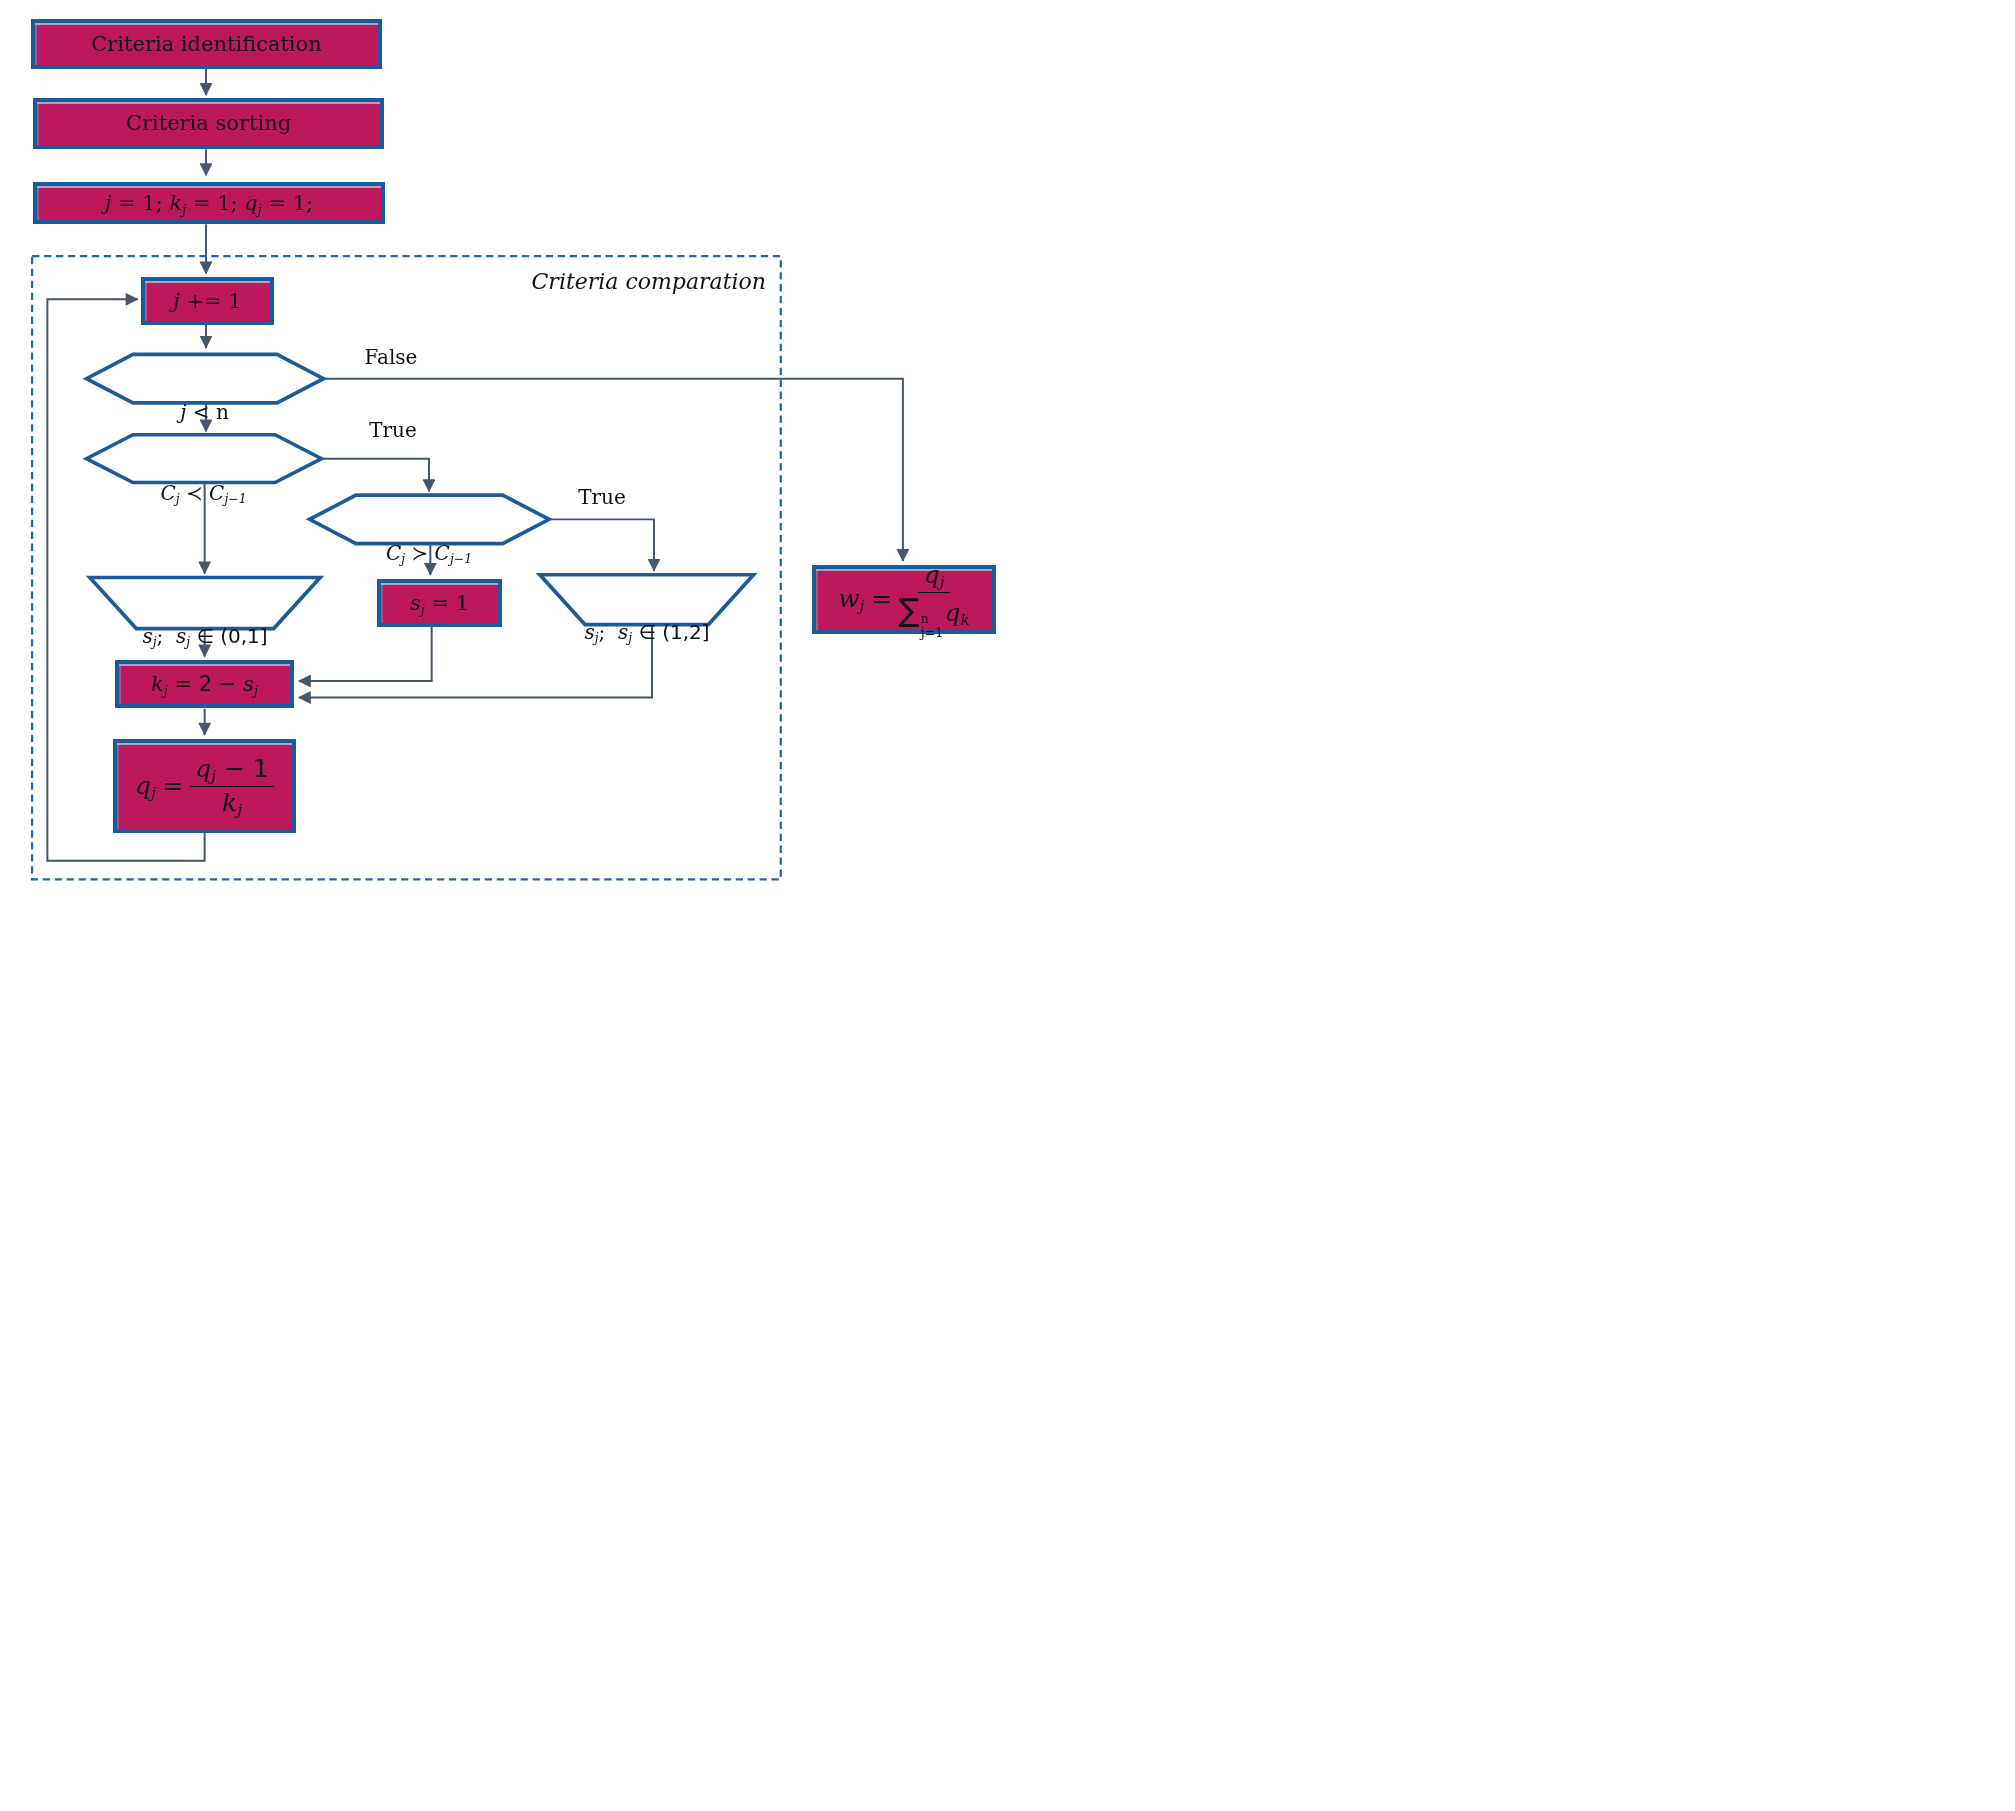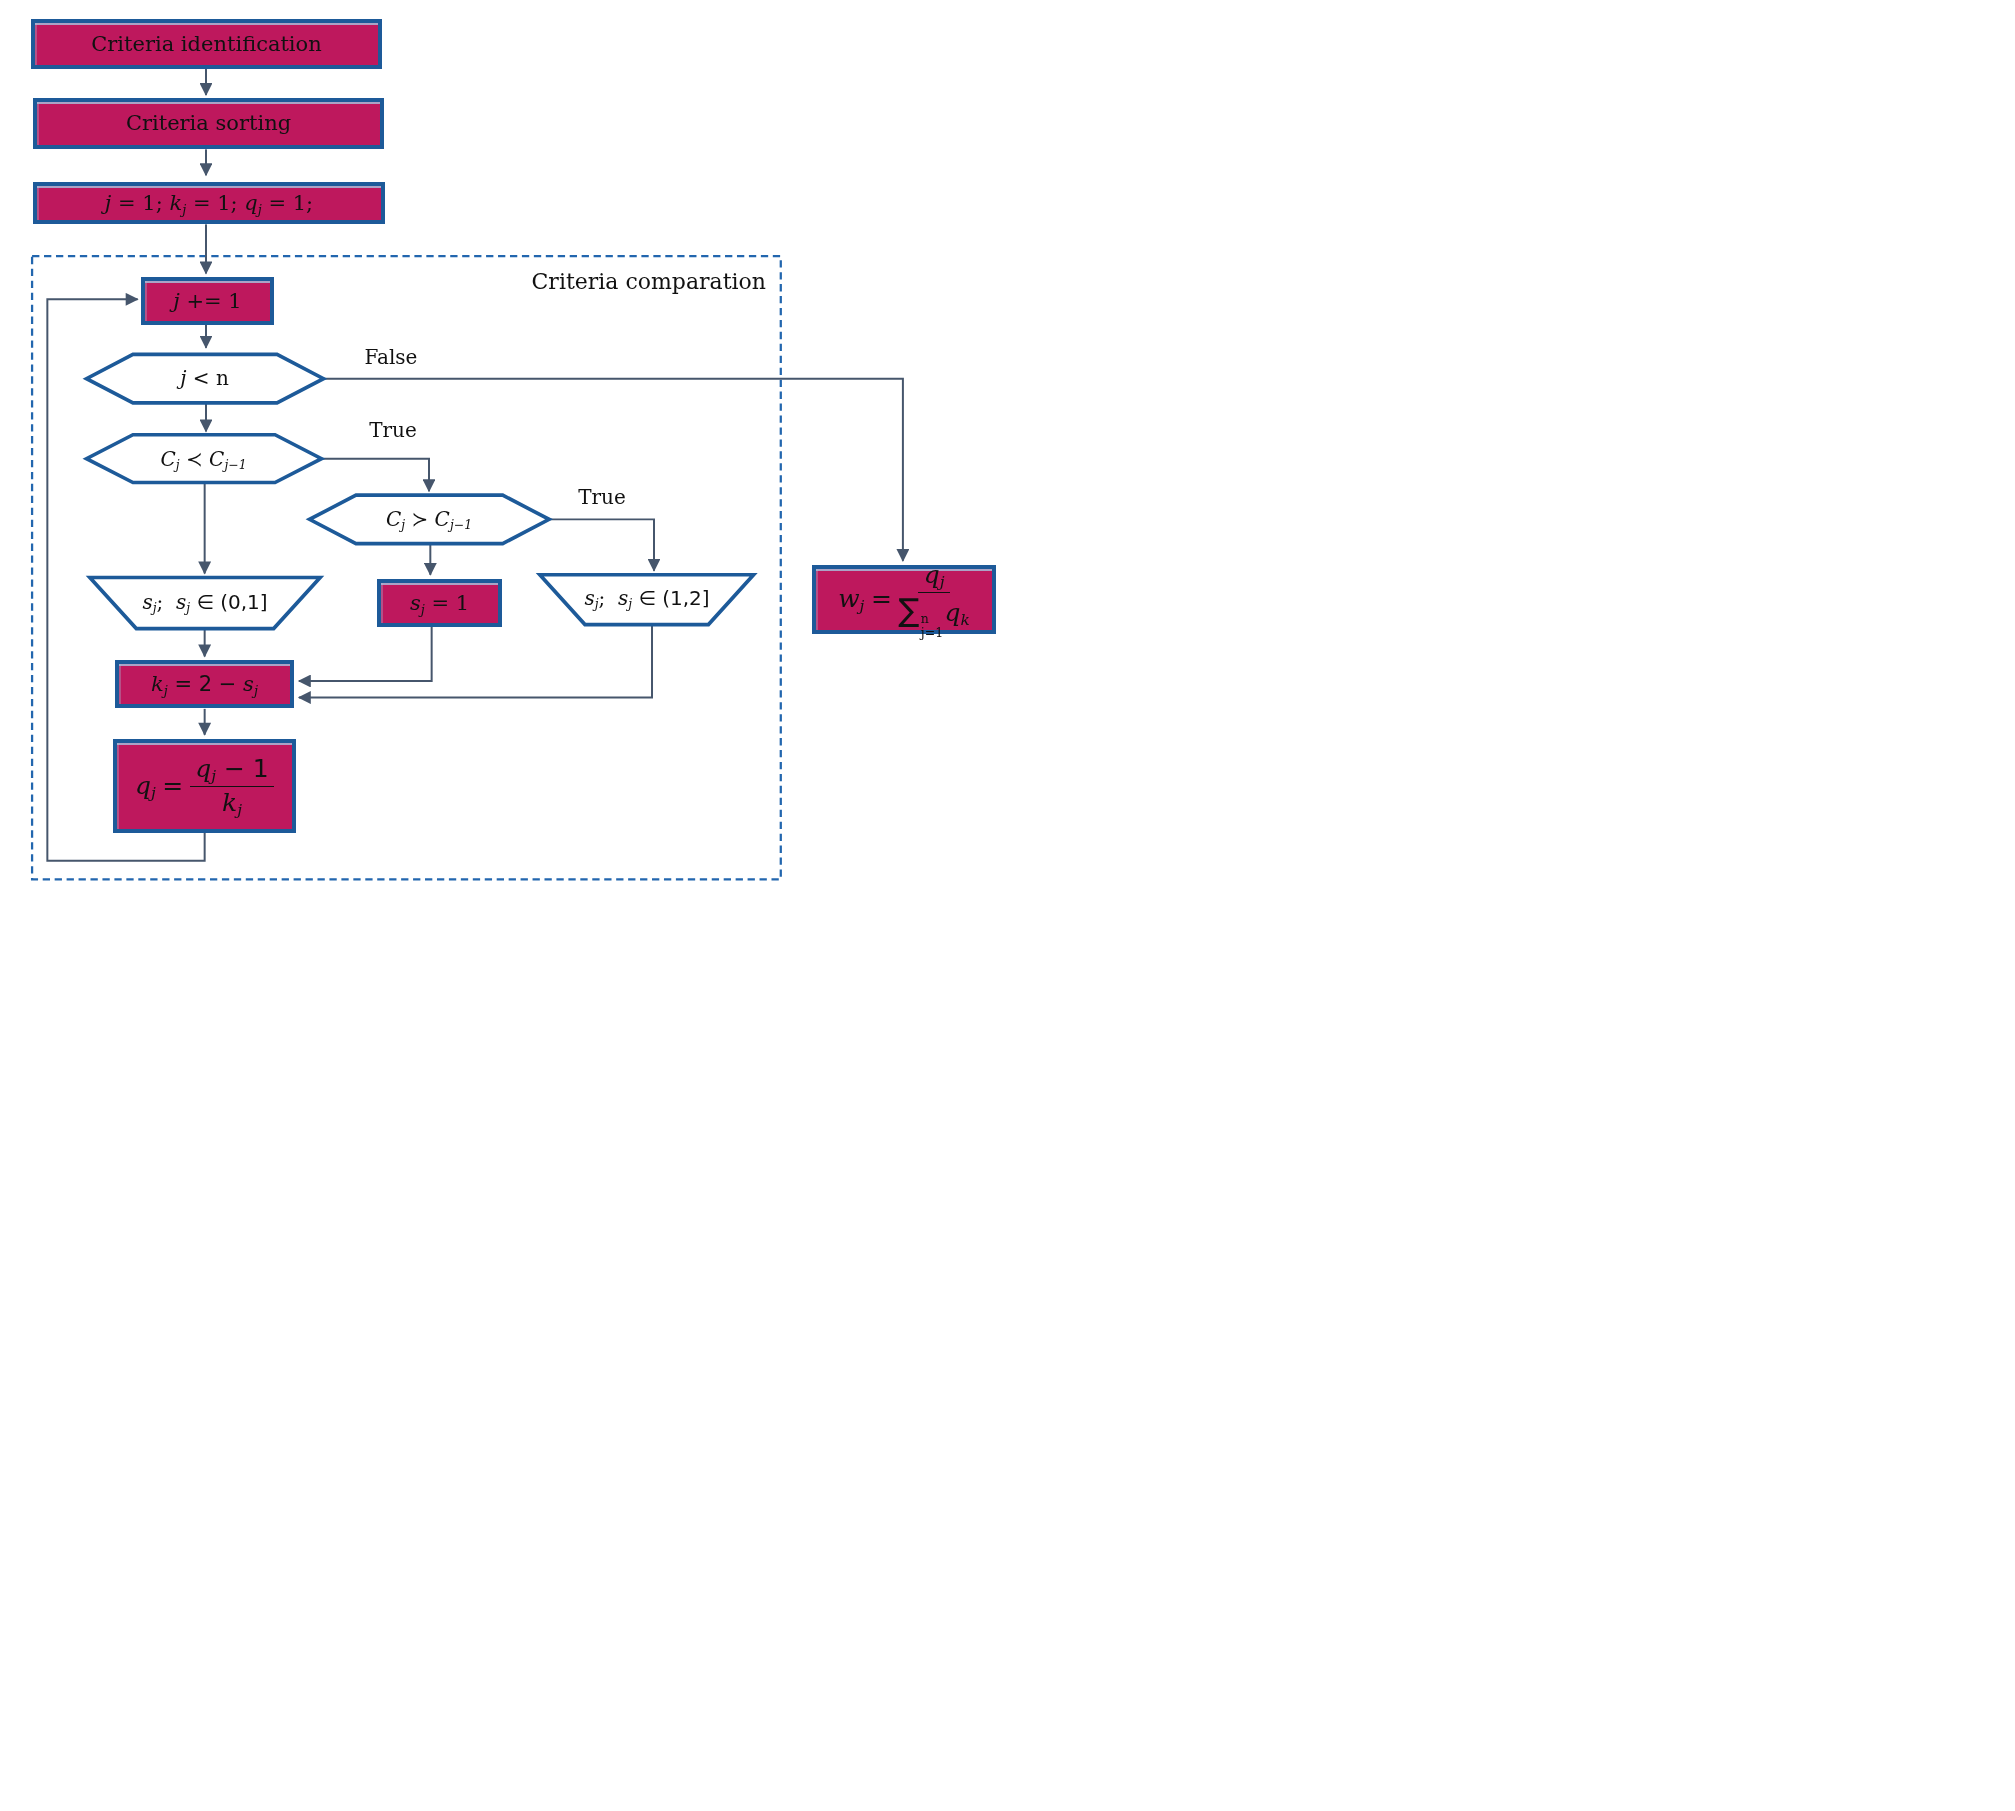--- a/index.html
+++ b/index.html
@@ -8,32 +8,32 @@
   #wires{position:absolute;left:0;top:0;width:1008px;height:906px;}
   .box{
     position:absolute;box-sizing:border-box;background:#be185d;
     border:4px solid #1d5a99;
     box-shadow:inset 0 2px 0 rgba(168,188,216,.85), inset 2px 0 0 rgba(168,188,216,.35);
     display:flex;align-items:center;justify-content:center;
     font-size:21px;line-height:1.15;text-align:center;
   }
   .shape-label{
     position:absolute;display:flex;align-items:center;justify-content:center;
-    font-size:20px;line-height:1.1;text-align:center;pointer-events:none;
+    font-size:20px;line-height:1.1;text-align:center;pointer-events:none;margin-top:34px;
   }
   .t{white-space:pre;}
   i{font-style:italic;}
   sub{font-size:.62em;line-height:0;vertical-align:-0.28em;font-style:italic;}
   .op{font-family:"DejaVu Sans","Liberation Sans",sans-serif;}
   .edge-label{
     position:absolute;font-size:20px;display:flex;align-items:center;justify-content:center;
     white-space:nowrap;
   }
   .region-title{
-    position:absolute;font-size:22px;white-space:nowrap;
+    position:absolute;font-style:italic;font-size:22px;white-space:nowrap;
     display:flex;align-items:center;justify-content:flex-end;
   }
   .frac{display:inline-flex;flex-direction:column;align-items:center;vertical-align:middle;margin-left:6.6px;}
   .frac .num{border-bottom:1.7px solid #111;padding:0 5.3px 2px;}
   .frac .den{padding-top:2px;}
   .eqrow{display:flex;align-items:center;justify-content:center;font-size:25px;}
   .lims{display:inline-flex;flex-direction:column;align-items:flex-start;font-size:.5em;line-height:1.15;margin:0 1.3px;transform:translateY(.15em);}
   .sum{font-size:1.25em;line-height:1;}
 </style>
 </head>

